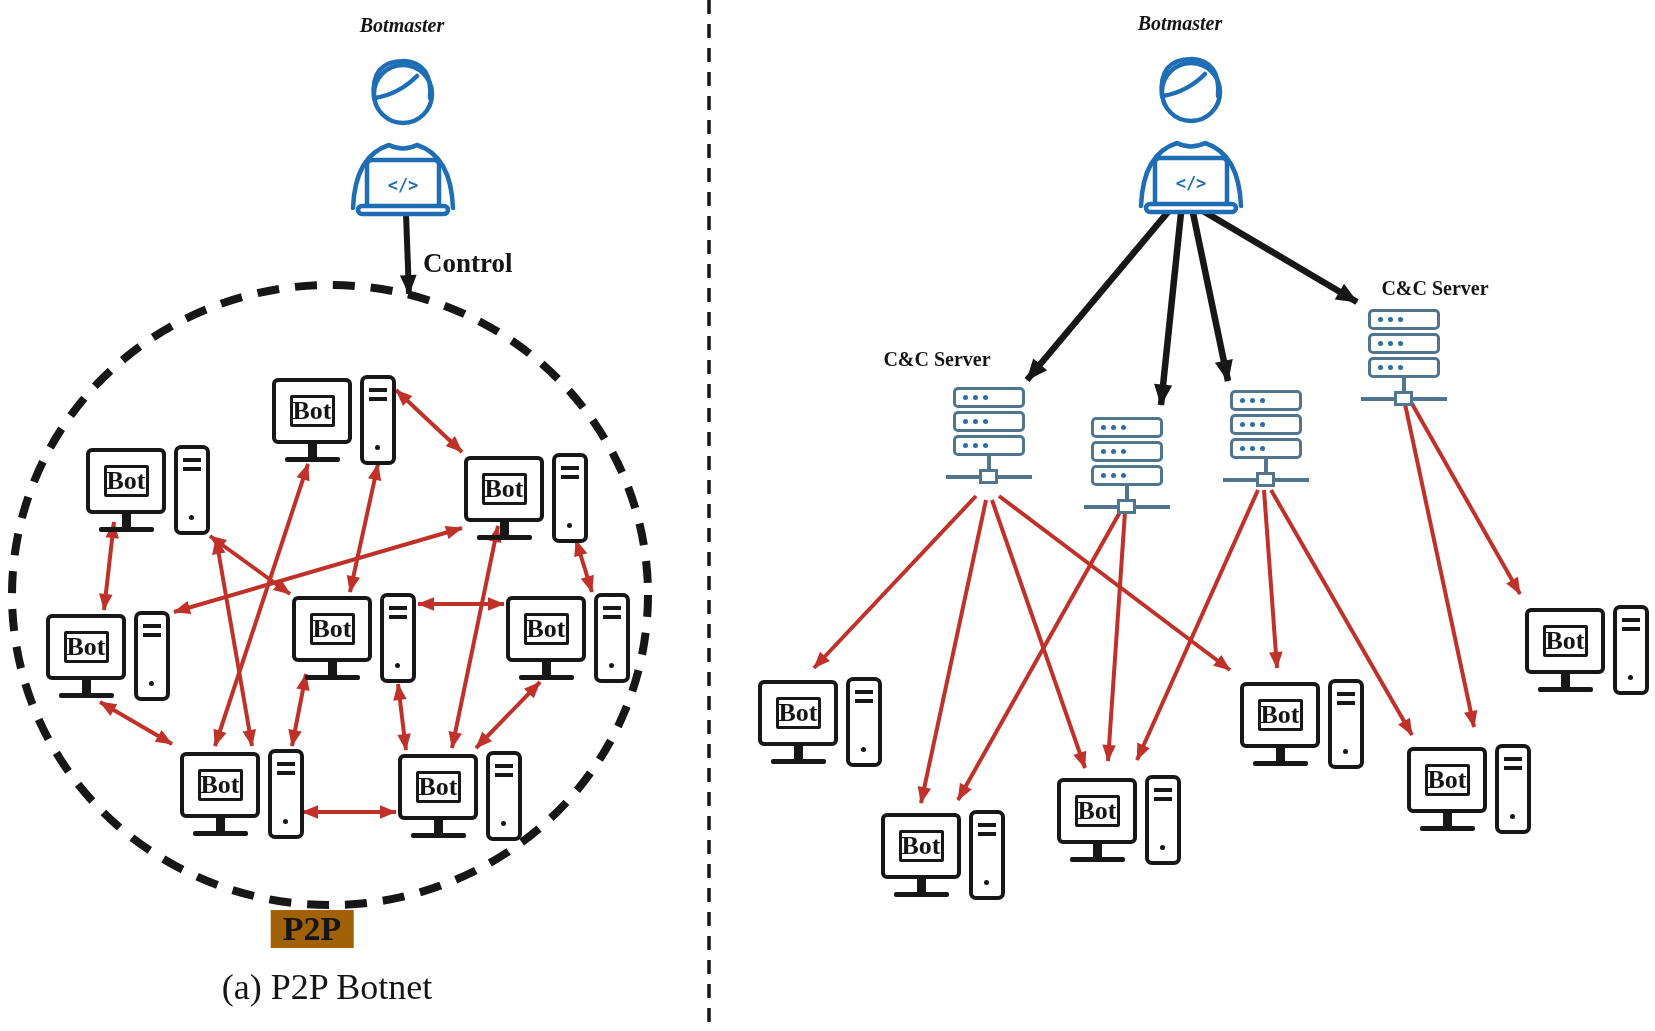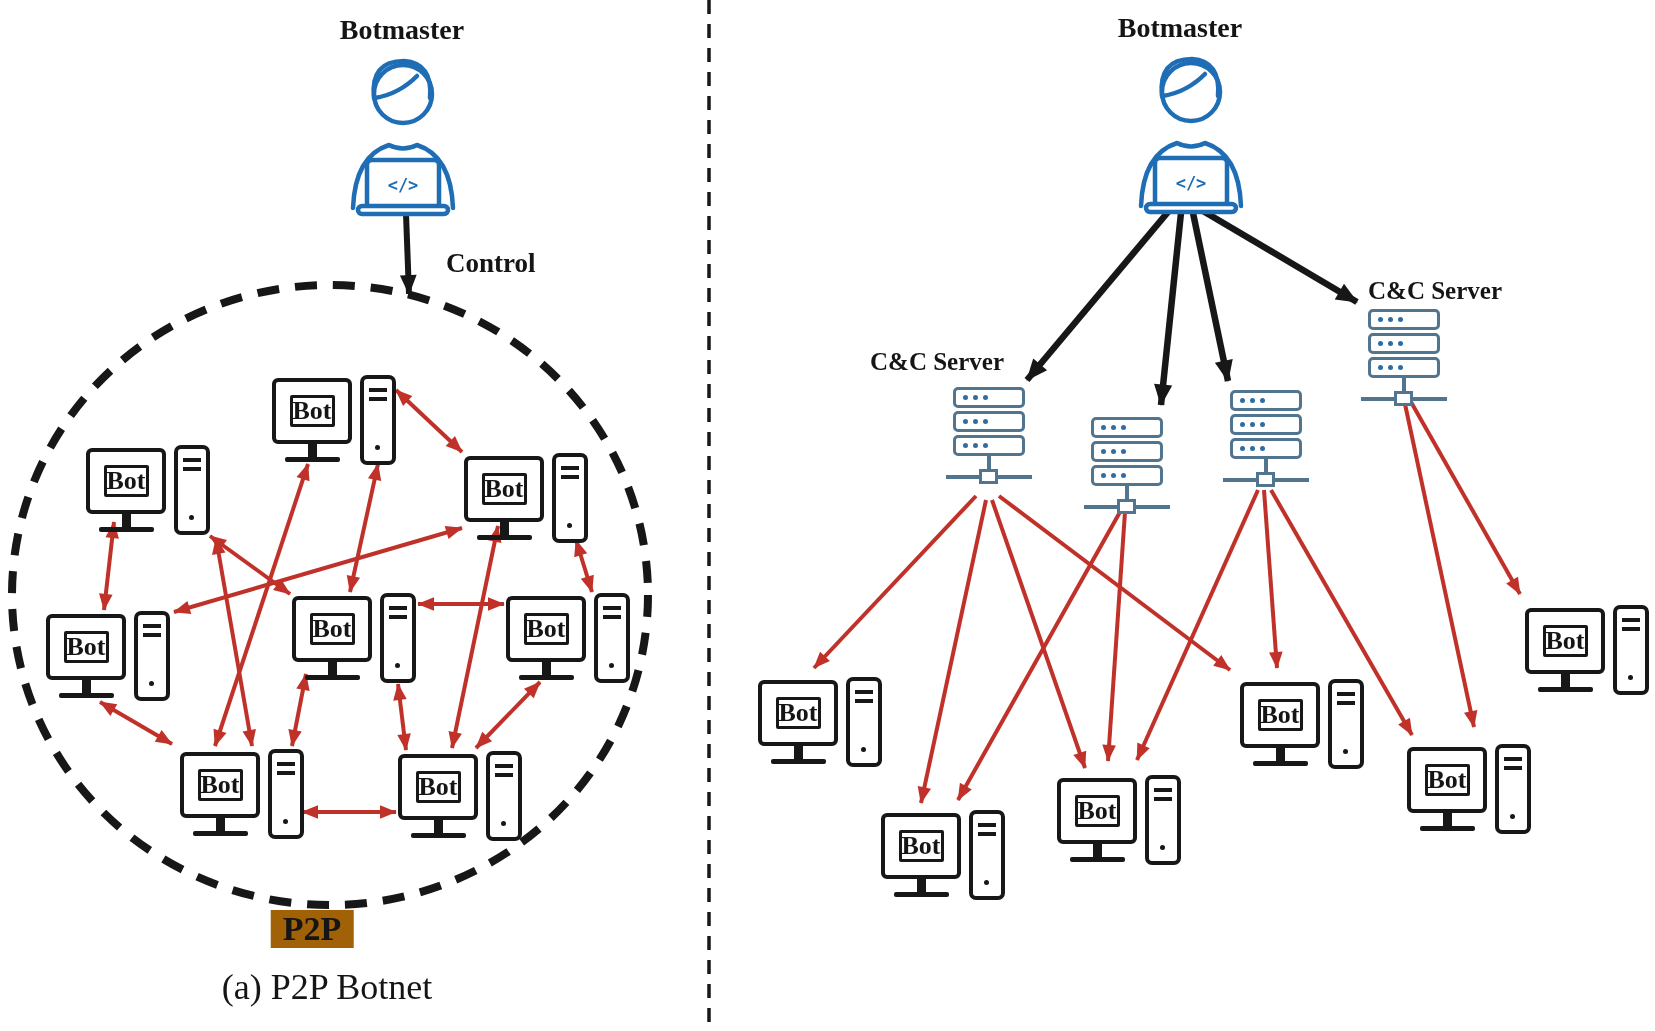--- a/index.html
+++ b/index.html
@@ -9,24 +9,24 @@
   .sep{stroke:var(--ink);stroke-width:3.5;stroke-dasharray:14 10;}
   .p2pcircle{fill:none;stroke:var(--ink);stroke-width:8;stroke-dasharray:22 16;}
   .red{stroke:var(--red);stroke-width:4;marker-start:url(#mred);marker-end:url(#mred);}
   .redsingle{stroke:var(--red);stroke-width:4;marker-end:url(#mred);}
   .blk{stroke:var(--ink);stroke-width:6.5;marker-end:url(#mblk);}
   .ctl{stroke:var(--ink);stroke-width:6;marker-end:url(#mblk);}
   #mred path{fill:var(--red);}
   #mblk path{fill:var(--ink);}
 
   .label{position:absolute;transform:translateX(-50%);color:#151515;white-space:nowrap;z-index:5;}
-  .botmaster-label{font-size:28px;font-weight:600;}
+  .botmaster-label{font-size:20px;font-weight:600;font-style:italic;}
   .control-label{transform:none;font-size:27px;font-weight:600;}
   .p2p-label{font-size:34px;font-weight:600;background:#a16207;padding:0 12px;z-index:3;}
-  .cc-label{font-size:25px;font-weight:600;}
+  .cc-label{font-size:20px;font-weight:600;}
   .caption{font-size:36px;font-weight:500;}
 
   .botmaster{position:absolute;width:130px;height:170px;z-index:4;}
 
   
   .bot{position:absolute;width:126px;height:92px;z-index:4;}
   .monitor{position:absolute;left:0;top:0;width:80px;height:66px;border:4px solid var(--ink);
            border-radius:6px;background:#fff;box-sizing:border-box;display:flex;align-items:center;
            justify-content:center;padding:16px;}
   .screen{border:3px solid var(--ink);border-radius:2px;width:100%;height:100%;background:#fff;
@@ -109,21 +109,21 @@
         <circle cx="66" cy="46" r="29"></circle>
         <path d="M37,50 Q33,13 67,13 Q96,15 93,50" fill="none"></path>
         <path d="M38,50 Q62,46 80,28" fill="none"></path>
         <path d="M16,160 Q18,108 52,97 Q66,104 80,97 Q114,108 116,160"></path>
         <rect x="30" y="112" width="72" height="48" rx="5"></rect>
         <rect x="21" y="158" width="90" height="8" rx="4"></rect>
       </g>
       <text x="66" y="143" text-anchor="middle" font-family="DejaVu Sans Mono, monospace" font-size="17" font-weight="bold" fill="var(--blue)">&lt;/&gt;</text>
     </svg>
   </div>
-  <div class="label control-label" style="left:446px;top:248px">Control</div>
+  <div class="label control-label" style="left:423px;top:248px">Control</div>
   <div class="label p2p-label" style="left:312px;top:910px">P2P</div>
   <div class="label caption" style="left:327px;top:966px">(a) P2P Botnet</div>
 
   <div class="label botmaster-label" style="left:1180px;top:12px">Botmaster</div>
   <div class="botmaster" style="left:1125px;top:46px">
     <svg width="130" height="170" viewBox="0 0 130 170">
       <g fill="#ffffff" stroke="var(--blue)" stroke-width="4.5" stroke-linecap="round" stroke-linejoin="round">
         <circle cx="66" cy="46" r="29"></circle>
         <path d="M37,50 Q33,13 67,13 Q96,15 93,50" fill="none"></path>
         <path d="M38,50 Q62,46 80,28" fill="none"></path>

